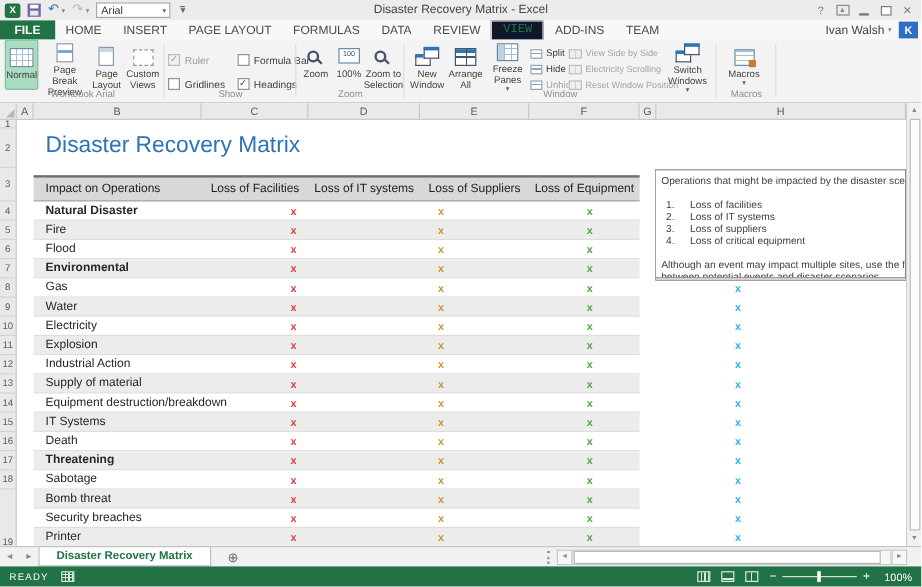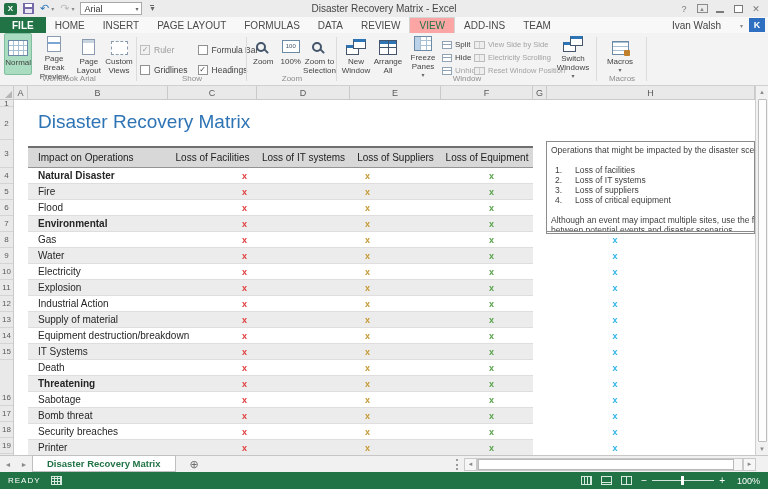--- a/index.html
+++ b/index.html
@@ -28,23 +28,23 @@
   .wc{width:16px;height:13px;display:flex;align-items:center;justify-content:center;font-size:9px;color:#7a7a7a;}
   .ic-ribopt{width:11px;height:9px;border:1px solid #8a8a8a;font-size:6px;color:#8a8a8a;
              display:flex;align-items:center;justify-content:center;}
   .ic-min{width:8px;border-bottom:2px solid #7a7a7a;height:2px;margin-top:6px;}
   .ic-restore{width:9px;height:8px;border:1px solid #7a7a7a;background:#fff;}
 
   
   .tabrow{top:17px;height:16px;background:#f8f8f8;display:flex;align-items:stretch;font-size:10px;color:#4a4a4a;}
   .tab{display:flex;align-items:center;padding:0 9px;white-space:nowrap;}
   .tab.file{background:#217346;color:#fff;padding:0 12px;font-weight:bold;}
-  .tab.active{background:#fca5a5;border:1px solid #d4d4d4;border-bottom:none;color:#217346;}
+  .tab.active{background:#0f172a;border:1px solid #d4d4d4;border-bottom:none;color:#217346;font-family:Liberation Mono, monospace;}
   .tr-spacer{flex:1;}
-  .user{display:flex;align-items:center;gap:19px;font-size:10px;color:#444;padding-right:6px;}
+  .user{display:flex;align-items:center;gap:3px;font-size:10px;color:#444;padding-right:6px;}
   .user .cc{font-size:6px;color:#8a8a8a;}
   .avatar{width:16px;height:14px;background:#2f6fc1;color:#fff;font-size:9px;font-weight:bold;
           display:flex;align-items:center;justify-content:center;align-self:center;margin-right:3px;}
 
   
   .ribbon{top:33px;height:53px;background:#f3f3f3;border-bottom:1px solid #d0d0d0;}
   .grp{position:absolute;top:0;height:100%;}
   .grp-label{position:absolute;bottom:2px;left:0;right:0;text-align:center;font-size:8px;color:#8e8e8e;white-space:nowrap;}
   .vsep{position:absolute;top:4px;bottom:4px;width:1px;background:#dcdcdc;}
   .rbtn{display:flex;flex-direction:column;align-items:center;padding-top:3px;height:42px;
@@ -397,24 +397,24 @@
         <div class="gcell" style="height: 16px;">6</div>
         <div class="gcell" style="height: 16px;">7</div>
         <div class="gcell" style="height: 16px;">8</div>
         <div class="gcell" style="height: 16px;">9</div>
         <div class="gcell" style="height: 16px;">10</div>
         <div class="gcell" style="height: 16px;">11</div>
         <div class="gcell" style="height: 16px;">12</div>
         <div class="gcell" style="height: 16px;">13</div>
         <div class="gcell" style="height: 16px;">14</div>
         <div class="gcell" style="height: 16px;">15</div>
-        <div class="gcell" style="height: 16px; margin-top: 30px;">16</div>
+        <div class="gcell" style="height: 16px;">16</div>
         <div class="gcell" style="height: 16px;">17</div>
         <div class="gcell" style="height: 16px;">18</div>
-        <div class="gcell" style="height: 16px;">19</div>
+        <div class="gcell" style="height: 16px; margin-top: 36px;">19</div>
         <div class="gcell" style="height: 16px;">20</div>
         <div class="gcell" style="height: 16px;">21</div>
       </div>
     <div class="sheet-title">Disaster Recovery Matrix</div>
 
     <div class="xtable">
       <div class="thead" id="table-head">
           <div class="th l" style="width: 140px;">Impact on Operations</div>
           <div class="th c" style="width: 89px;">Loss of Facilities</div>
           <div class="th c" style="width: 93px;">Loss of IT systems</div>

